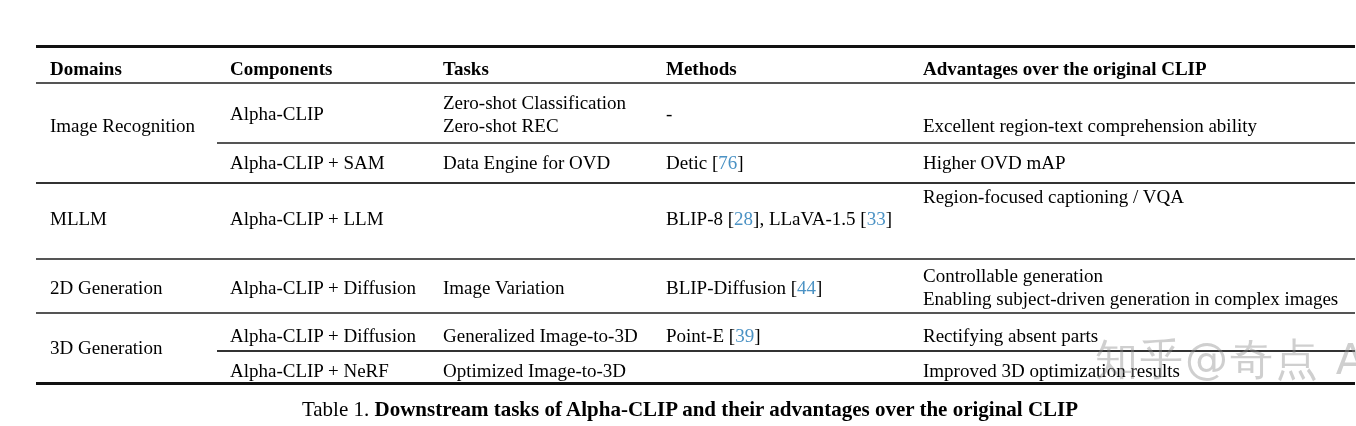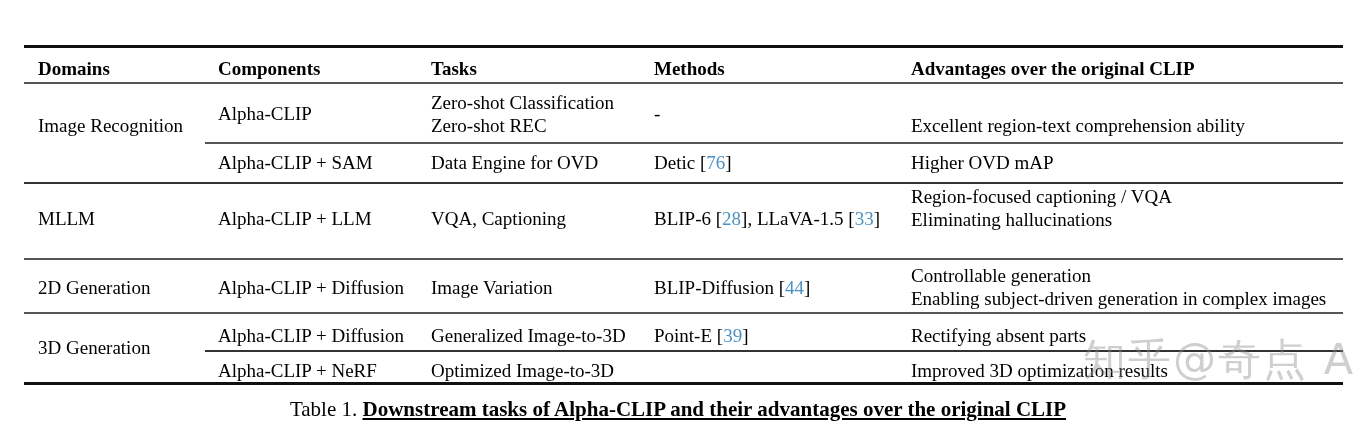--- a/index.html
+++ b/index.html
@@ -11,21 +11,21 @@
     width: 1356px;
     height: 426px;
     position: relative;
     font-family: "Liberation Serif", "DejaVu Serif", serif;
     color: #000000;
     overflow: hidden;
   }
 
   #table-figure {
     position: absolute;
-    left: 0;
+    left: 12px;
     top: 0;
     width: 1200px;
     height: 426px;
   }
 
   
   .rule {
     position: absolute;
     background: #000000;
   }
@@ -63,21 +63,21 @@
   #caption {
     position: absolute;
     left: 0;
     top: 396px;
     width: 1356px;
     text-align: center;
     font-size: 21px;
     line-height: 26px;
   }
   #caption .cap-label { font-weight: normal; }
-  #caption .cap-text  { font-weight: bold; text-decoration: underline; }
+  #caption .cap-text  { font-weight: bold; }
 
   
   #watermark {
     position: absolute;
     left: 1083px;
     top: 339px;
     font-size: 43px;
     line-height: 40px;
     color: rgba(140,140,140,0.42);
     letter-spacing: 2px;
@@ -122,26 +122,24 @@
   <div class="cell col-tasks" style="top:151px">Data Engine for OVD</div>
 
   <div class="cell col-methods" style="top:151px"><span>Detic [</span><span class="cite">76</span><span>]</span></div>
 
   <div class="cell col-adv" style="top:151px">Higher OVD mAP</div>
 
   <div class="cell col-domains" style="top:207px">MLLM</div>
 
   <div class="cell col-components" style="top:207px">Alpha-CLIP + LLM</div>
 
-  <div class="cell col-tasks" style="top:207px">VQA, Captioning</div>
 
-  <div class="cell col-methods" style="top:207px"><span>BLIP-6 [</span><span class="cite">28</span><span>], LLaVA-1.5 [</span><span class="cite">33</span><span>]</span></div>
+  <div class="cell col-methods" style="top:207px"><span>BLIP-8 [</span><span class="cite">28</span><span>], LLaVA-1.5 [</span><span class="cite">33</span><span>]</span></div>
 
   <div class="cell col-adv" style="top:185px">Region-focused captioning / VQA</div>
-  <div class="cell col-adv" style="top:208px">Eliminating hallucinations</div>
 
   <div class="cell col-domains" style="top:276px">2D Generation</div>
 
   <div class="cell col-components" style="top:276px">Alpha-CLIP + Diffusion</div>
 
   <div class="cell col-tasks" style="top:276px">Image Variation</div>
 
   <div class="cell col-methods" style="top:276px"><span>BLIP-Diffusion [</span><span class="cite">44</span><span>]</span></div>
 
   <div class="cell col-adv" style="top:264px">Controllable generation</div>

